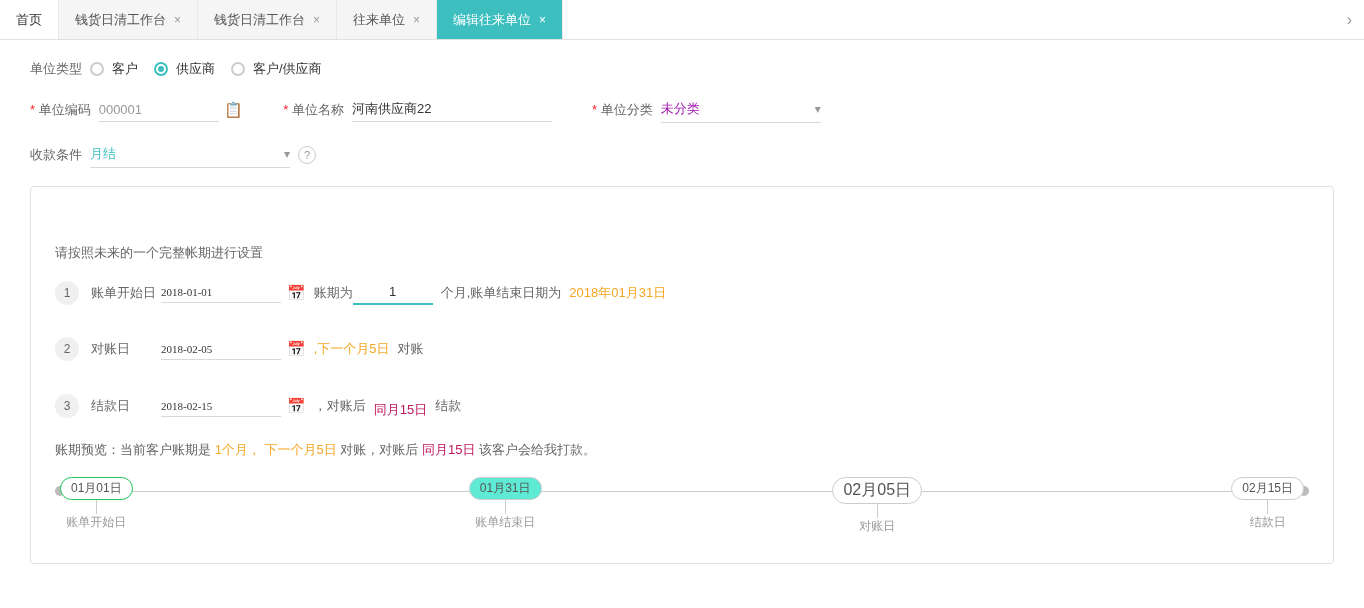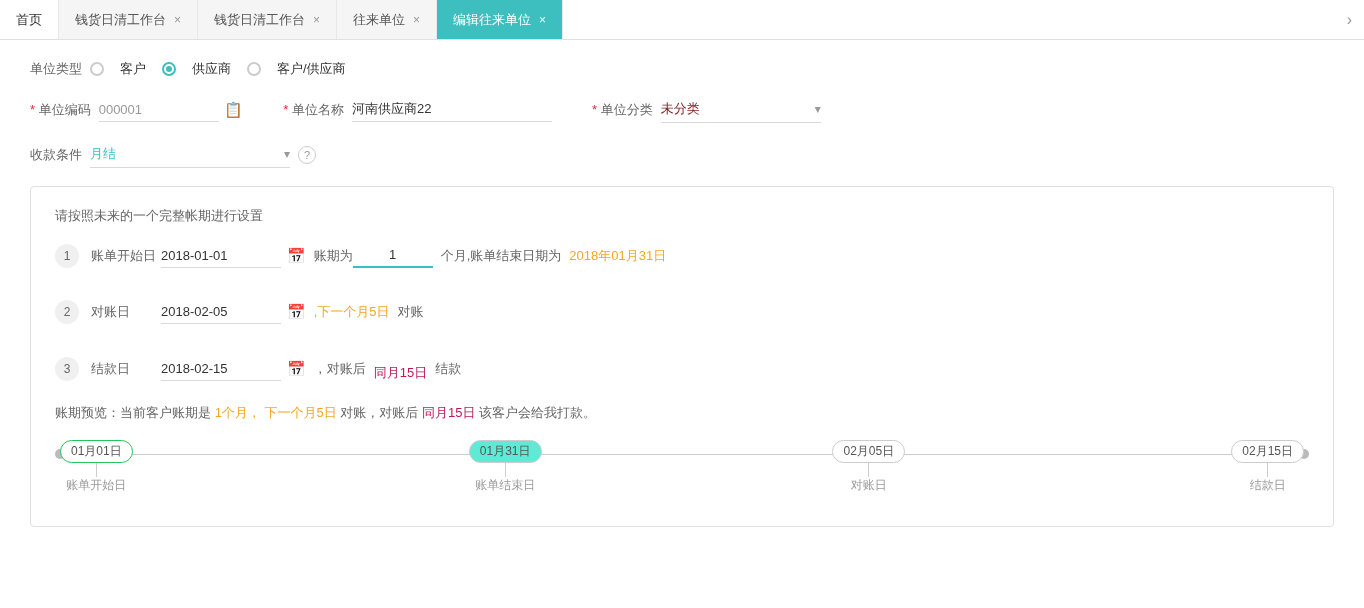--- a/index.html
+++ b/index.html
@@ -78,21 +78,21 @@
       color: #f5222d;
     }
     .radio-group {
       display: flex;
       align-items: center;
       gap: 16px;
     }
     .radio-item {
       display: flex;
       align-items: center;
-      gap: 16px;
+      gap: 8px;
       cursor: pointer;
       font-size: 13px;
     }
     .radio-circle {
       width: 14px;
       height: 14px;
       border-radius: 50%;
       border: 2px solid #ccc;
       display: flex;
       align-items: center;
@@ -154,21 +154,21 @@
     
     .unit-class-wrapper {
       display: flex;
       align-items: center;
       border-bottom: 1px solid #d9d9d9;
       width: 160px;
     }
     .unit-class-text {
       flex: 1;
       font-size: 13px;
-      color: #7f1d1d;
+      color: #a21caf;
       padding: 4px 0;
     }
 
     
     .help-icon {
       width: 18px;
       height: 18px;
       border: 1px solid #ccc;
       border-radius: 50%;
       display: flex;
@@ -184,20 +184,21 @@
     .setting-box {
       border: 1px solid #e0e0e0;
       border-radius: 4px;
       padding: 20px 24px;
       margin-bottom: 20px;
     }
     .setting-box-title {
       font-size: 13px;
       color: #666;
       margin-bottom: 18px;
+      margin-top: 37px;
     }
 
     
     .setting-row {
       display: flex;
       align-items: center;
       margin-bottom: 28px;
       padding-bottom: 4px;
     }
     .row-num {
@@ -218,24 +219,25 @@
       color: #666;
       margin-right: 20px;
       white-space: nowrap;
       width: 50px;
     }
     .date-input {
       border: none;
       border-bottom: 1px solid #d9d9d9;
       outline: none;
       padding: 4px 0;
-      font-size: 13px;
+      font-size: 11px;
       color: #333;
       width: 120px;
       background: transparent;
+      font-family: Liberation Serif, serif;
     }
     .period-input {
       border: none;
       border-bottom: 2px solid #3dbfbf;
       outline: none;
       padding: 4px 8px;
       font-size: 13px;
       color: #333;
       width: 80px;
       background: transparent;
@@ -411,21 +413,21 @@
 
           <div style="position: absolute; left: calc(33%); top: -6px; display: flex; flex-direction: column; align-items: center; z-index: 2;">
             <div style="border: 1px solid #ccc; border-radius: 14px; padding: 2px 10px; font-size: 12px; color: #555; background: #5eead4; white-space: nowrap;">
               <span>01月31日</span>
             </div>
             <div style="width: 1px; height: 14px; background: #ccc;"></div>
             <div style="font-size: 12px; color: #999; white-space: nowrap;">账单结束日</div>
           </div>
 
           <div style="position: absolute; left: calc(62%); top: -6px; display: flex; flex-direction: column; align-items: center; z-index: 2;">
-            <div style="border: 1px solid #ccc; border-radius: 14px; padding: 2px 10px; font-size: 12px; color: #555; background: #fff; white-space: nowrap;">
+            <div style="border: 1px solid #ccc; border-radius: 14px; padding: 2px 10px; font-size: 16px; color: #555; background: #fff; white-space: nowrap;">
               <span>02月05日</span>
             </div>
             <div style="width: 1px; height: 14px; background: #ccc;"></div>
             <div style="font-size: 12px; color: #999; white-space: nowrap;">对账日</div>
           </div>
 
           <div style="position: absolute; right: 5px; top: -6px; display: flex; flex-direction: column; align-items: center; z-index: 2;">
             <div style="border: 1px solid #ccc; border-radius: 14px; padding: 2px 10px; font-size: 12px; color: #555; background: #fff; white-space: nowrap;">
               <span>02月15日</span>
             </div>

